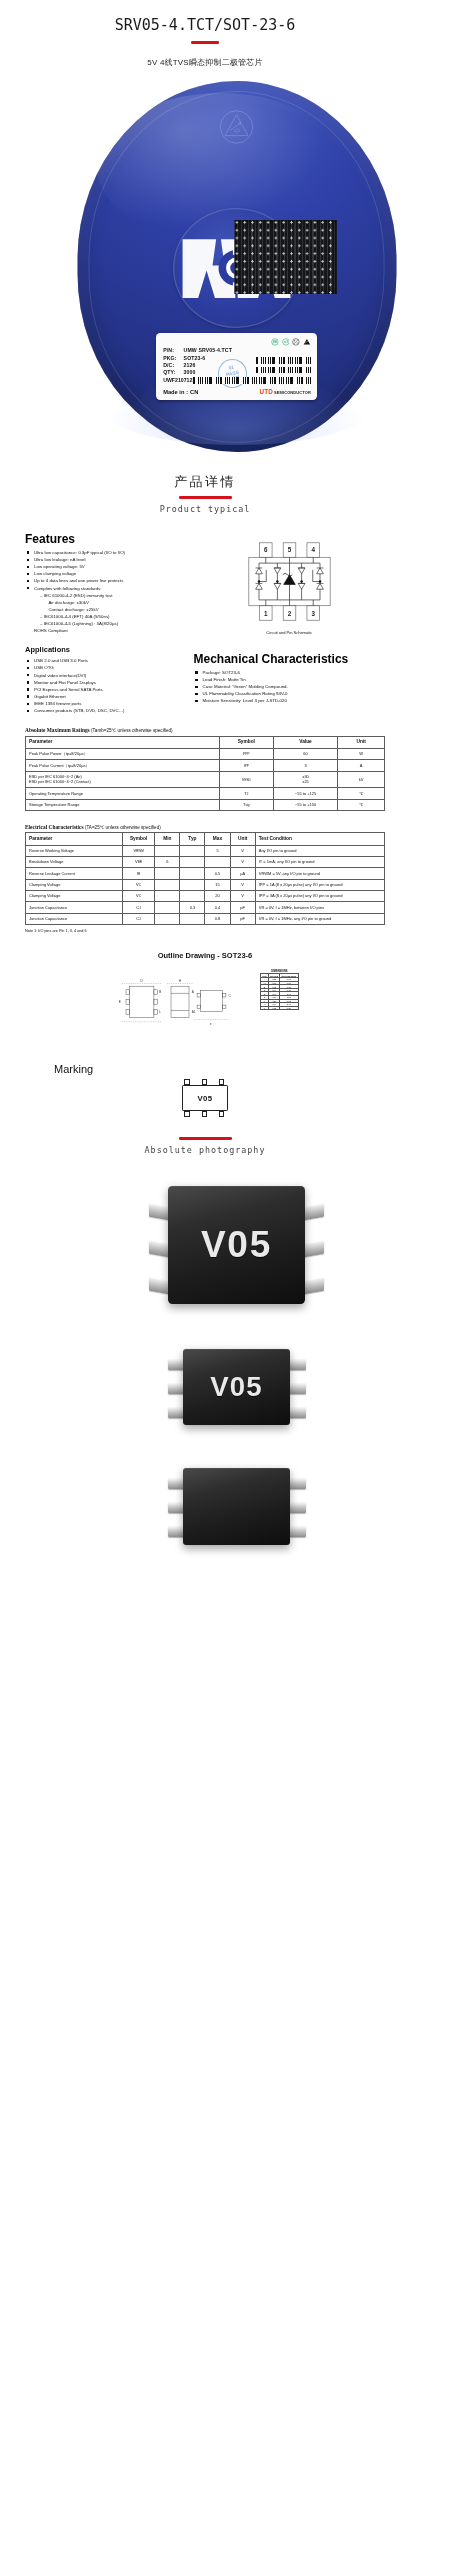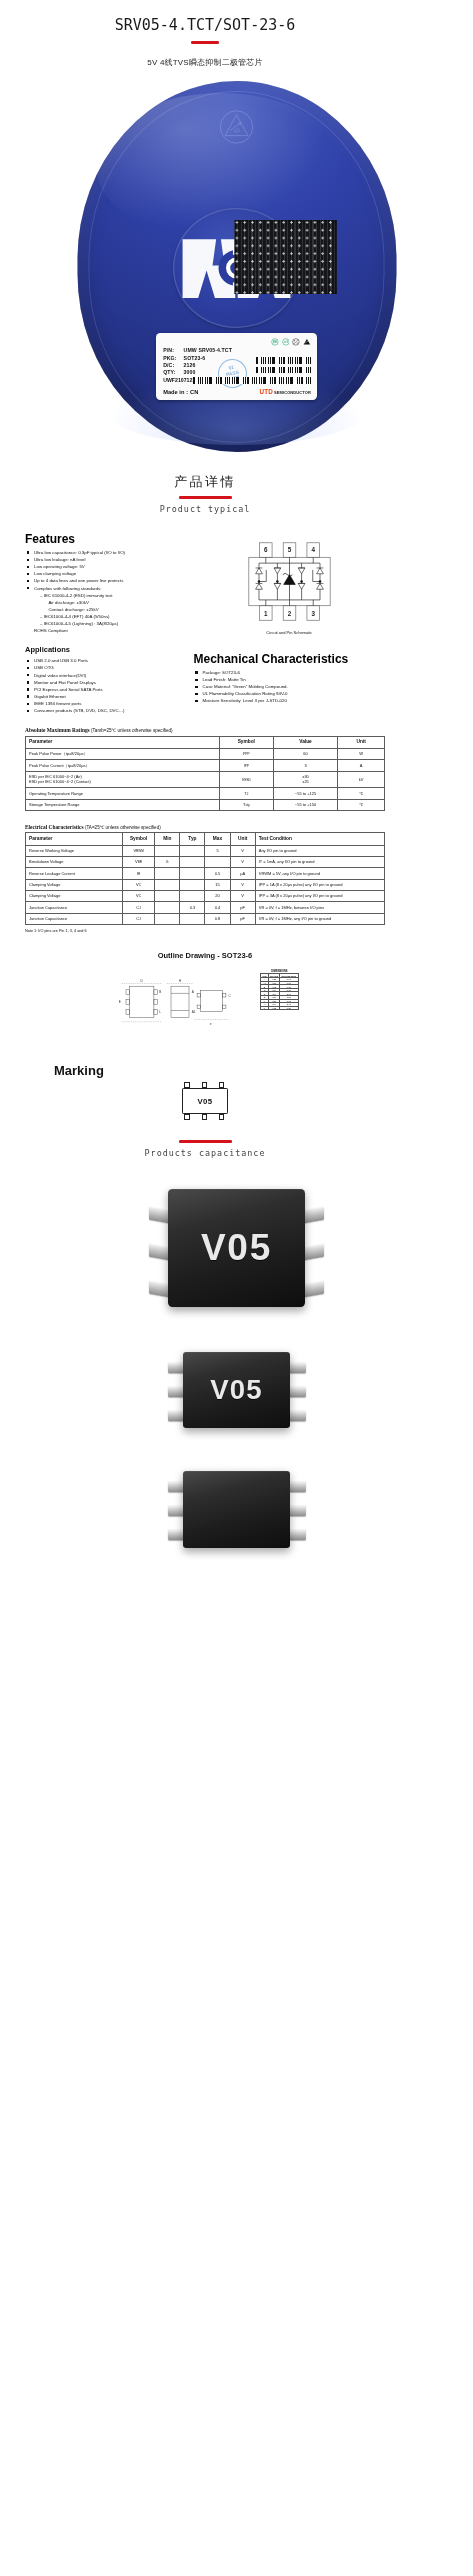--- a/index.html
+++ b/index.html
@@ -170,21 +170,21 @@
   .note { font-size:3.8px; margin-top:4.2px; }
 
   
   .outline-h { font-size: 7.5px; font-weight:700; margin: 18px 0 0 0; text-align: center; }
   .outline-wrap { display:flex; align-items:flex-start; justify-content:center; gap: 10.8px; margin-top: 9.6px;}
   .dimtbl { border-collapse:collapse; font-size:2.2px; }
   .dimtbl th, .dimtbl td { border:0.3px solid #555; padding:0.3px 1.2px; text-align:center; }
   .dimtbl caption { font-size:2.6px; font-weight:700; padding-bottom:0.6px; }
 
   
-  .marking-h { font-size: 13px; font-weight:700; margin: 21.6px 0 0 29px; }
+  .marking-h { font-size: 11px; font-weight:400; margin: 21.6px 0 0 29px; }
   .marking-wrap { display:flex; justify-content:center; margin-top: 3.6px; }
   .mark-pkg {
     width: 58px; height: 38px; position:relative;
   }
   .mark-body {
     position:absolute; left:6px; right:6px; top:6px; bottom:6px;
     border:0.7px solid #222; border-radius:1.2px; background:#fff;
     display:flex; align-items:center; justify-content:center;
     font-size: 7.8px; font-weight:700; letter-spacing:0.3px;
   }
@@ -685,21 +685,21 @@
         <div class="pinD" style="left:8.4px"></div>
         <div class="pinD" style="left:26px"></div>
         <div class="pinD" style="left:43px"></div>
         <div class="mark-body">V05</div>
       </div>
     </div>
   </div>
 
   <div class="sec-title photo-sec">
     <div class="sec-bar"></div>
-    <div class="sec-en">Products capacitance</div>
+    <div class="sec-en">Absolute photography</div>
   </div>
 
   <div class="photo-stage">
     <div class="chip-photo p1">
       <div class="lead" style="left:8.4px;  top:35px;  width:25px; height:13px; transform:skewY(10deg);"></div>
       <div class="lead" style="left:8.4px;  top:72px; width:25px; height:13px; transform:skewY(10deg);"></div>
       <div class="lead" style="left:8.4px;  top:109px; width:25px; height:13px; transform:skewY(10deg);"></div>
       <div class="lead" style="right:8.4px; top:35px;  width:25px; height:13px; transform:skewY(-10deg);"></div>
       <div class="lead" style="right:8.4px; top:72px; width:25px; height:13px; transform:skewY(-10deg);"></div>
       <div class="lead" style="right:8.4px; top:109px; width:25px; height:13px; transform:skewY(-10deg);"></div>

